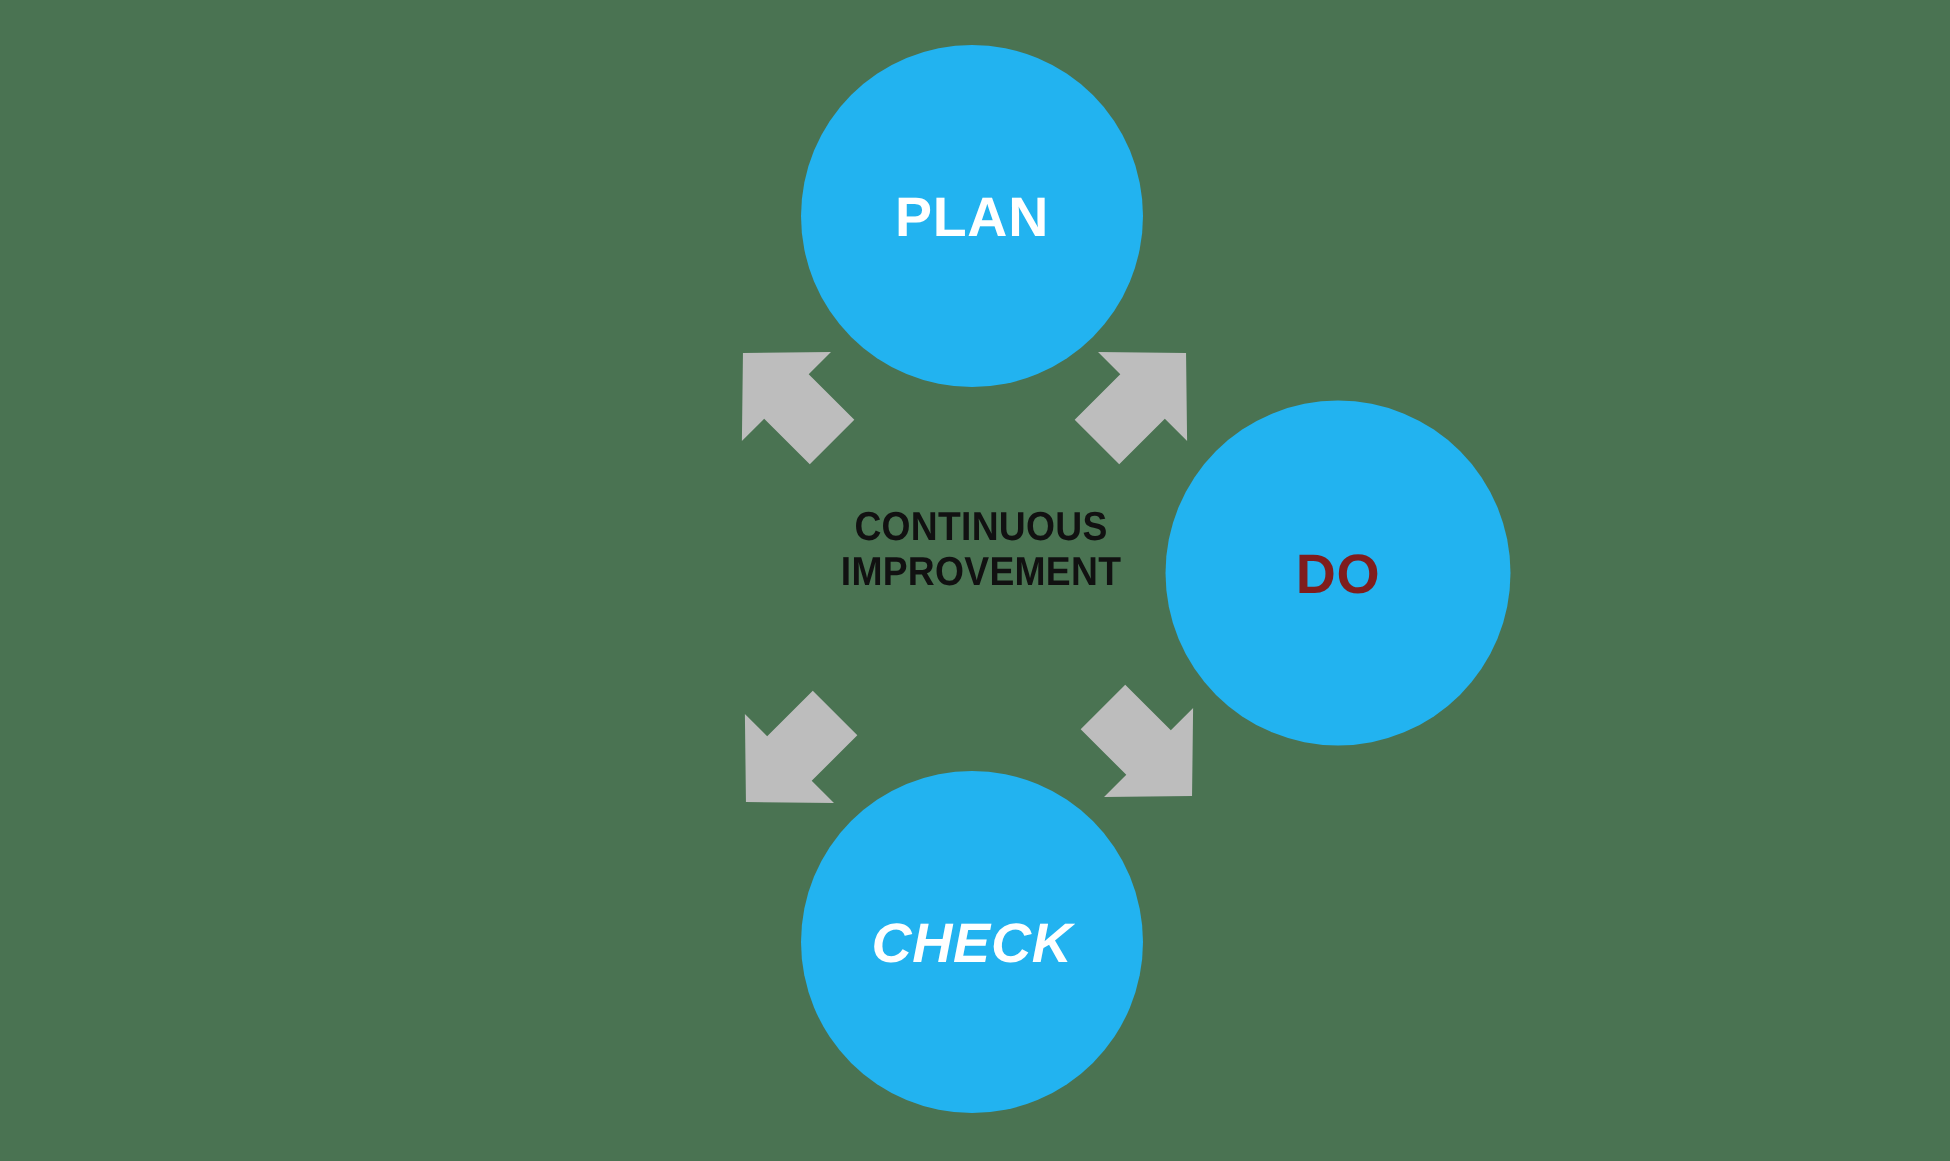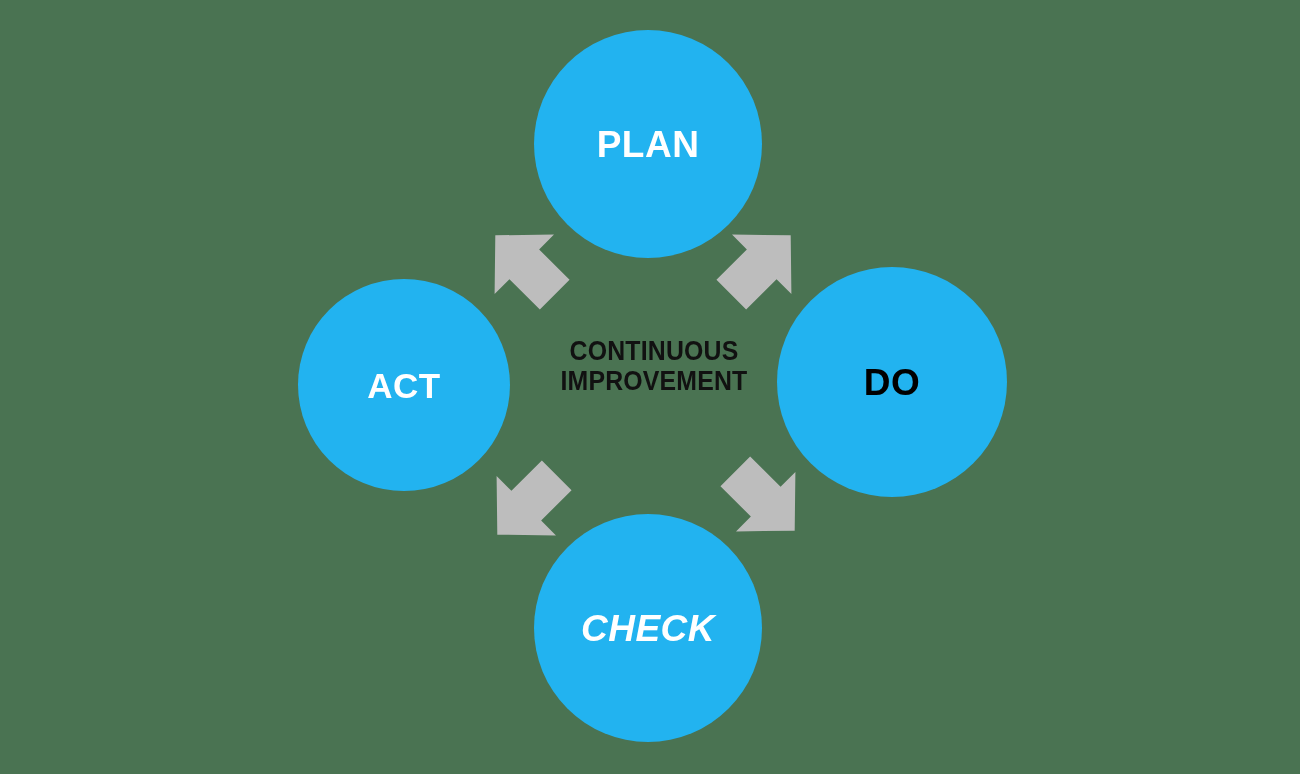--- a/index.html
+++ b/index.html
@@ -135,29 +135,26 @@
     <svg viewBox="0 0 86 86" xmlns="http://www.w3.org/2000/svg" aria-hidden="true">
       <polygon class="arrow-shape" points="43,1 85,42 64,42 64,85 22,85 22,42 1,42" fill="#bdbdbd"></polygon>
     </svg>
   </div>
 
   <div class="node" id="node-plan" style="background: rgb(34, 179, 240);">
     <span class="node-label" style="color: rgb(255, 255, 255);">PLAN</span>
   </div>
 
   <div class="node" id="node-do" style="background: rgb(34, 179, 240);">
-    <span class="node-label" style="color: #000000;">DO</span>
+    <span class="node-label" style="color: #7f1d1d;">DO</span>
   </div>
 
   <div class="node" id="node-check" style="background: rgb(34, 179, 240);">
     <span class="node-label" style="color: rgb(255, 255, 255);">CHECK</span>
   </div>
 
-  <div class="node" id="node-act" style="background: rgb(34, 179, 240);">
-    <span class="node-label" style="color: rgb(255, 255, 255);">ACT</span>
-  </div>
 
   <div id="center-caption" style="color: rgb(17, 17, 17);">
     <span class="cap-line">CONTINUOUS</span>
     <span class="cap-line">IMPROVEMENT</span>
   </div>
 
 </div>
 
 </body></html>

